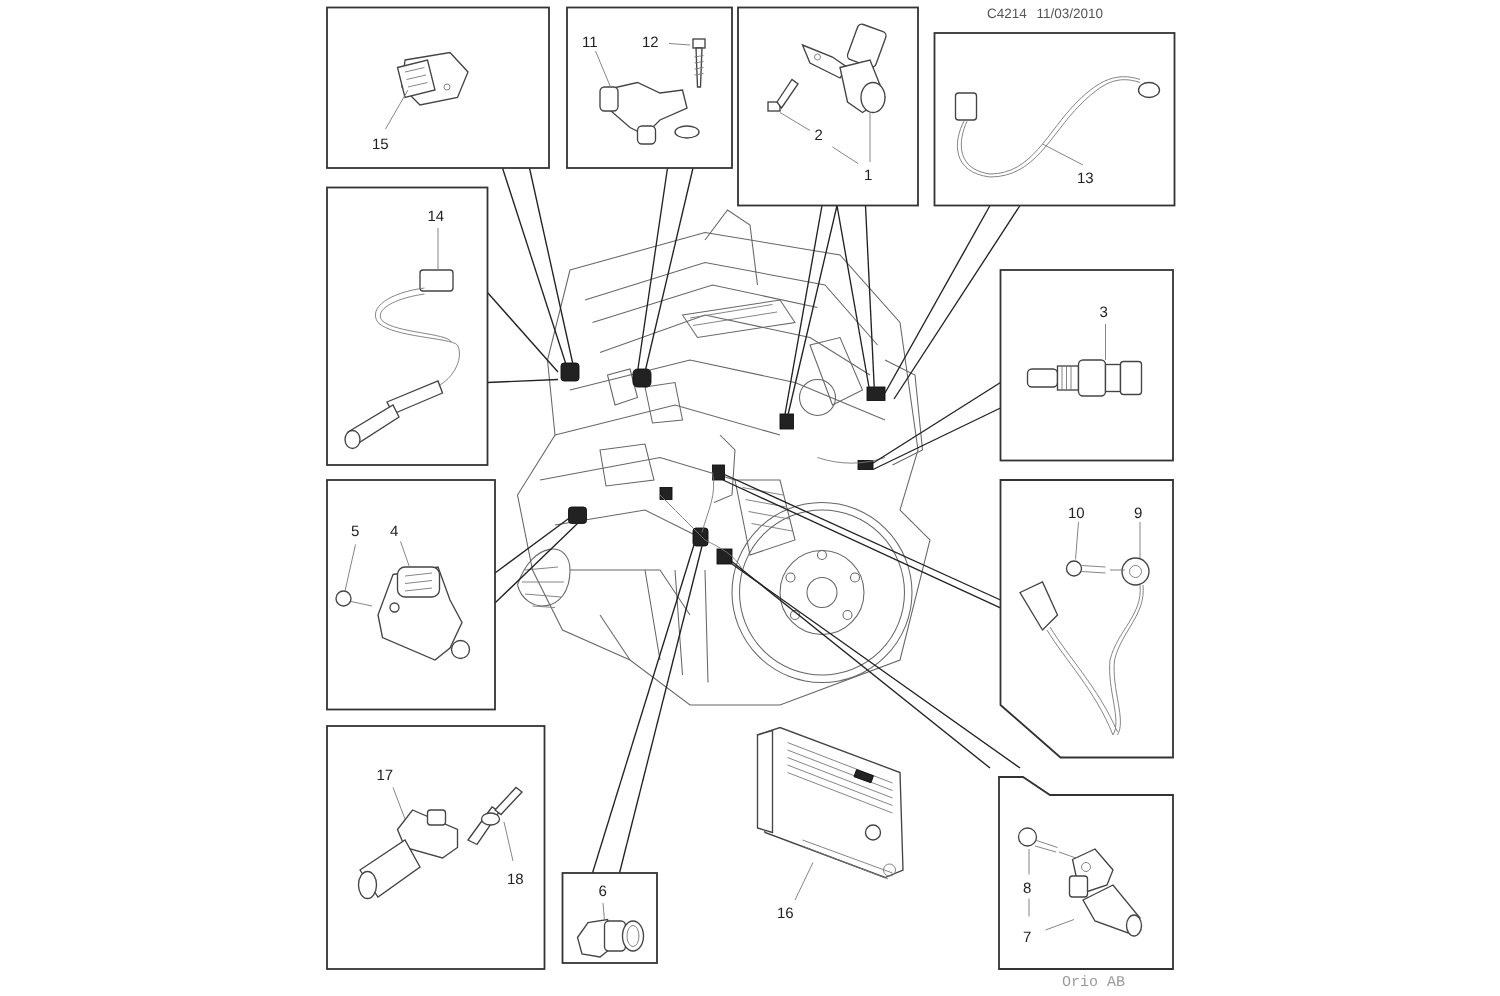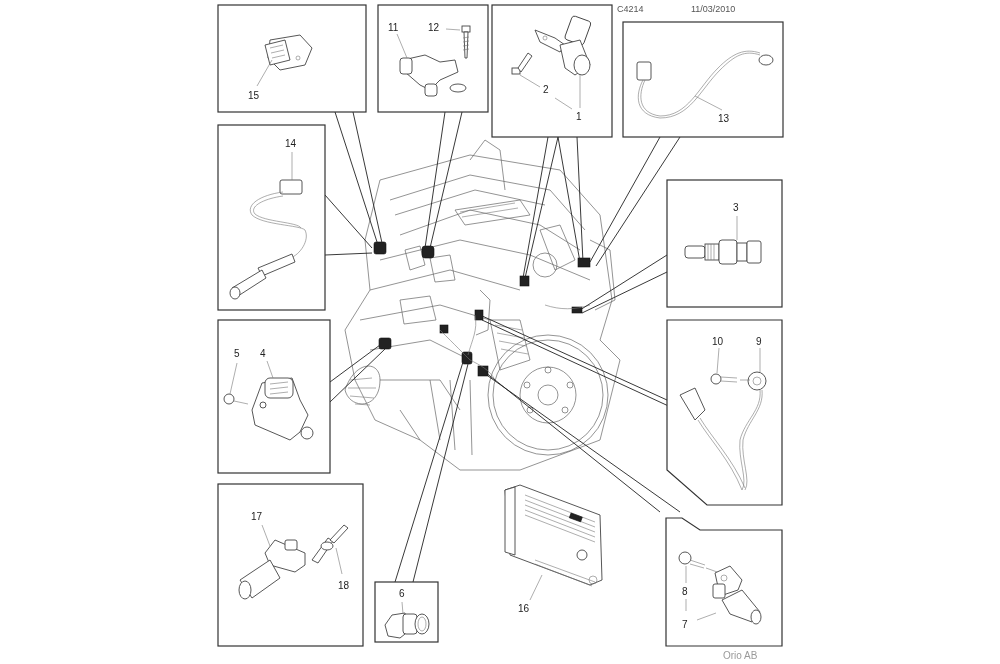--- a/index.html
+++ b/index.html
@@ -6,23 +6,23 @@
   body { width:1000px; height:664px; position:relative; overflow:hidden;
          font-family:"Liberation Sans", sans-serif; color:#333; }
   .hdr { position:absolute; top:4px; font-size:9px; color:#555; }
   .footer { position:absolute; font-size:10px; color:#9a9a9a; }
   svg.main { position:absolute; left:0; top:0; }
   .lbl { font-family:"Liberation Sans", sans-serif; font-size:10px; fill:#222; }
 </style>
 </head>
 <body>
 
-<div class="hdr" style="left:617px;">C4214</div>
+<div class="hdr" style="left:658px;">C4214</div>
 <div class="hdr" style="left:691px;">11/03/2010</div>
-<div class="footer" style="left:723px; top:650px;">Orio AB</div>
+<div class="footer" style="left:708px; top:650px;font-family:Liberation Mono, monospace;">Orio AB</div>
 
 <svg class="main" width="1000" height="664" viewBox="0 0 1000 664">
   <defs>
     <style>
       .box { fill:#fff; stroke:#333; stroke-width:1.2; }
       .ld  { stroke:#222; stroke-width:0.9; fill:none; }
       .pt  { fill:#fff; stroke:#444; stroke-width:0.9; }
       .eng { fill:none; stroke:#666; stroke-width:0.7; }
       .blk { fill:#222; stroke:#111; stroke-width:0.6; }
       .thin{ stroke:#777; stroke-width:0.6; fill:none; }

